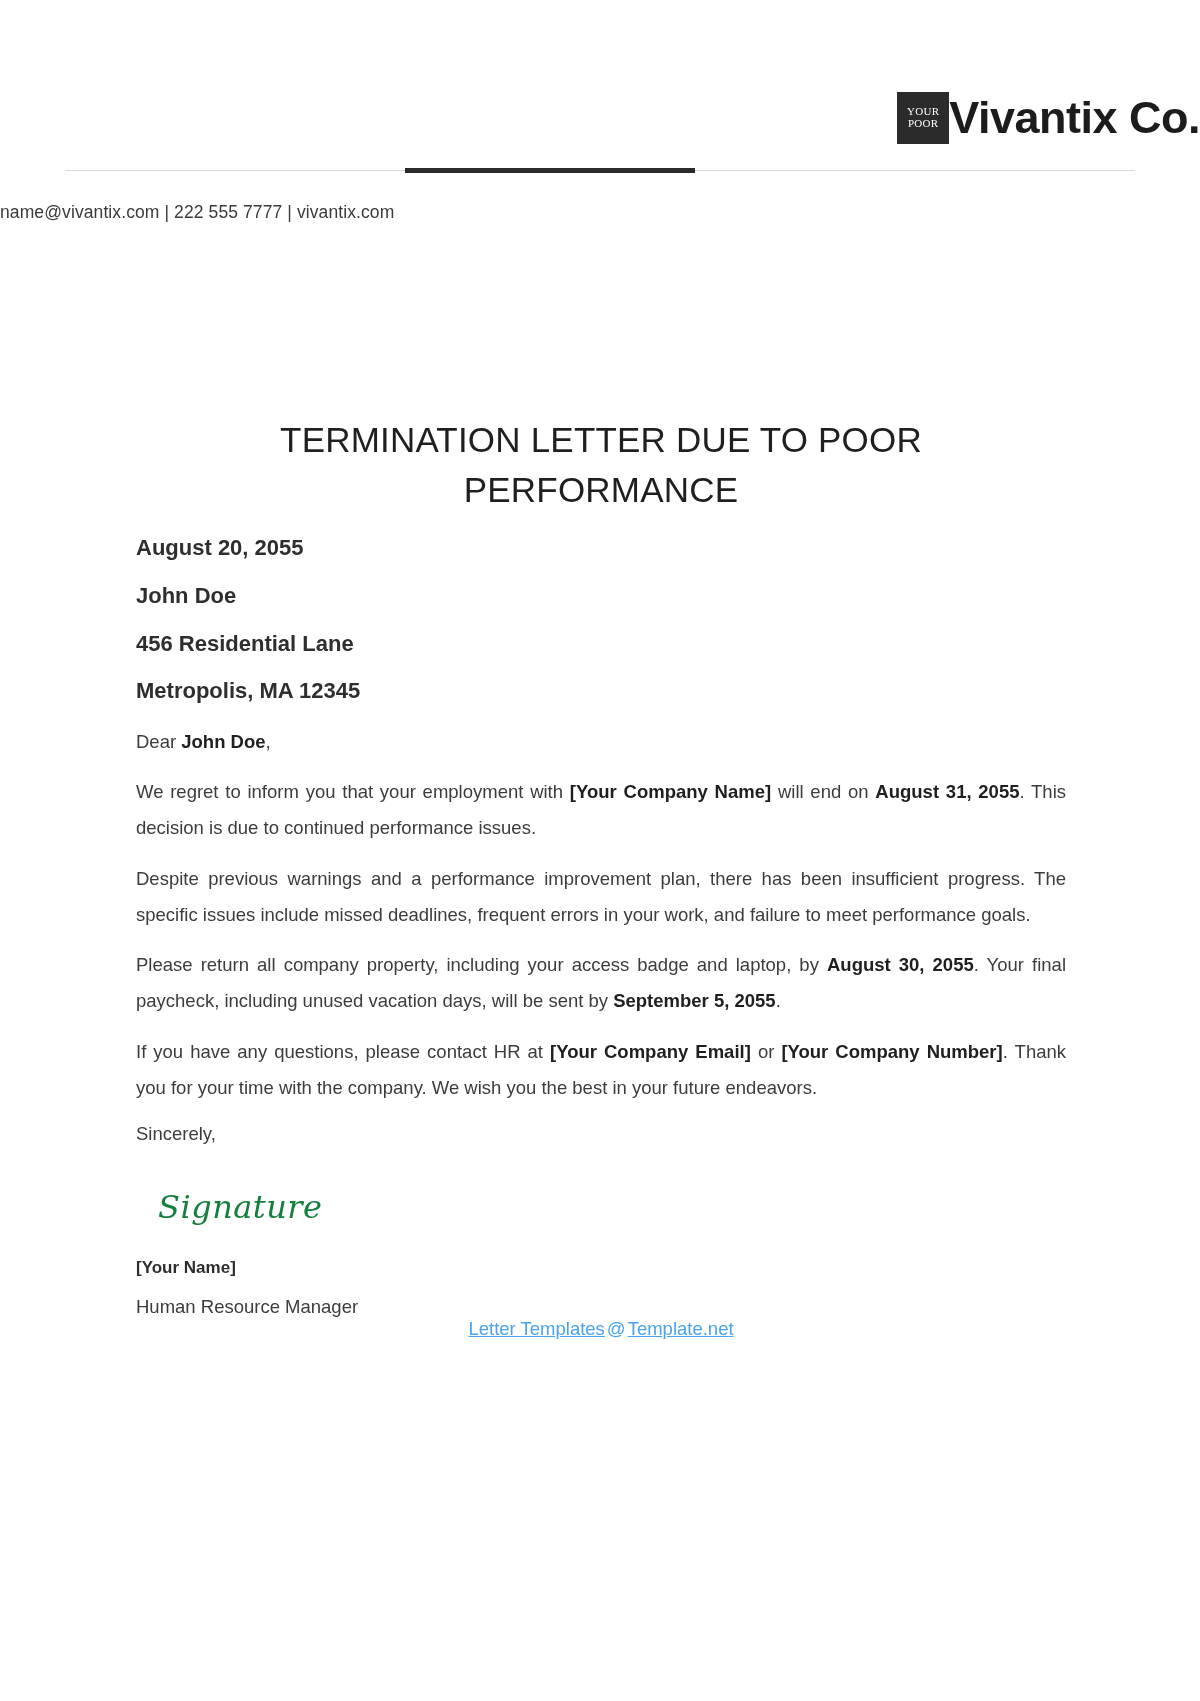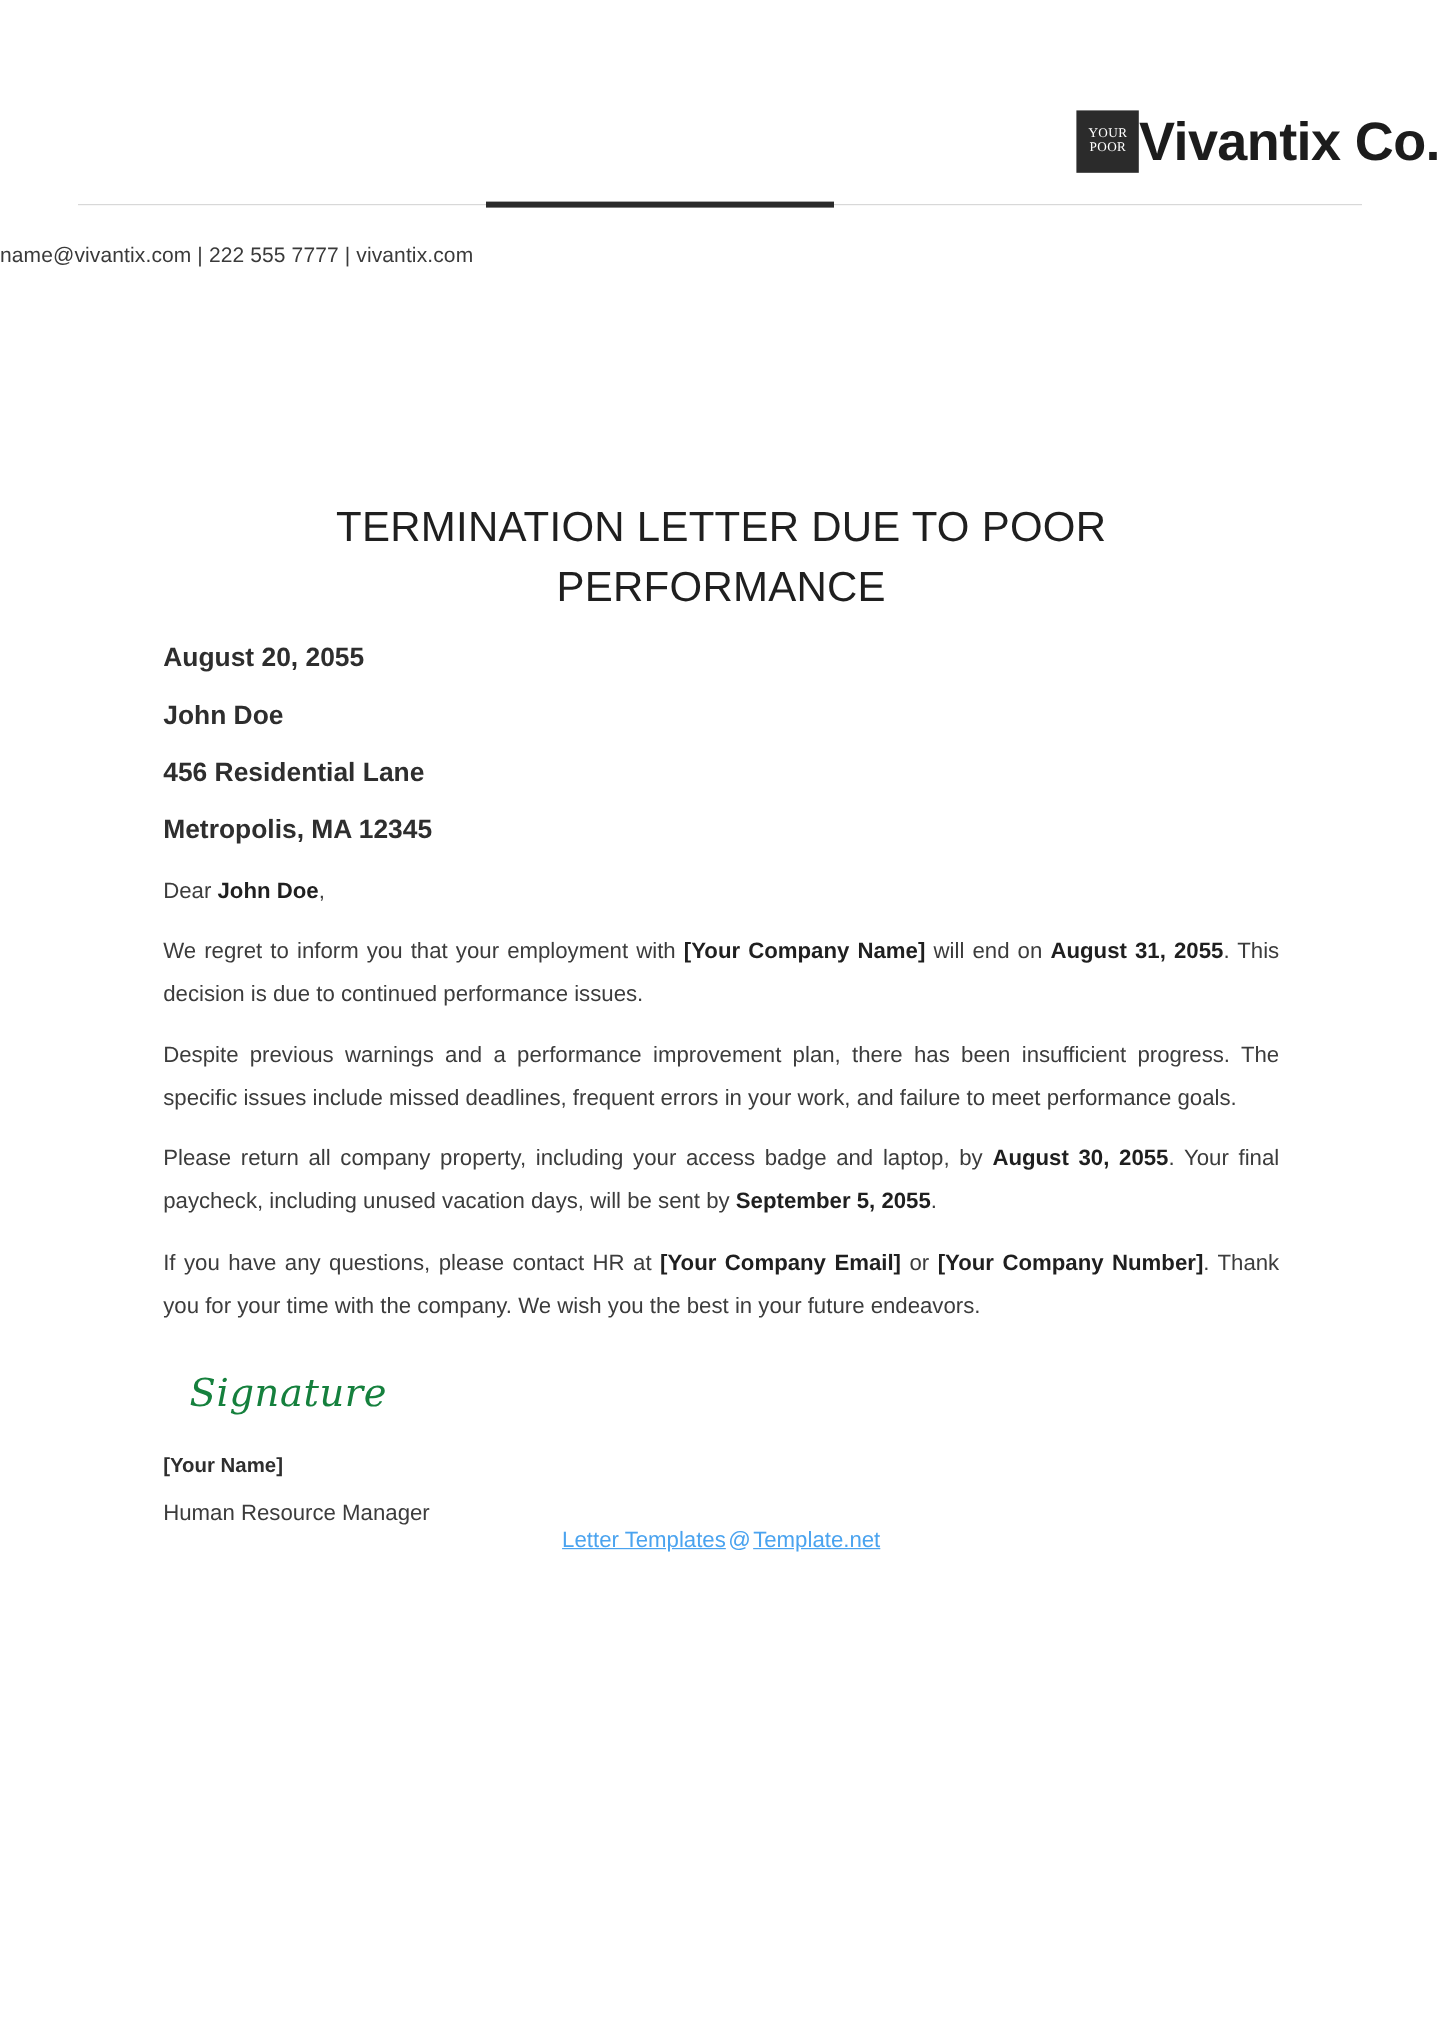--- a/index.html
+++ b/index.html
@@ -199,20 +199,21 @@
     <p class="para salutation"><span>Dear </span><b>John Doe</b><span>,</span></p>
 
     <p class="para"><span>We regret to inform you that your employment with </span><b>[Your Company Name]</b><span> will end on </span><b>August 31, 2055</b><span>. This decision is due to continued performance issues.</span></p>
 
     <p class="para">Despite previous warnings and a performance improvement plan, there has been insufficient progress. The specific issues include missed deadlines, frequent errors in your work, and failure to meet performance goals.</p>
 
     <p class="para"><span>Please return all company property, including your access badge and laptop, by </span><b>August 30, 2055</b><span>. Your final paycheck, including unused vacation days, will be sent by </span><b>September 5, 2055</b><span>.</span></p>
 
     <p class="para"><span>If you have any questions, please contact HR at </span><b>[Your Company Email]</b><span> or </span><b>[Your Company Number]</b><span>. Thank you for your time with the company. We wish you the best in your future endeavors.</span></p>
 
+    <p class="para closing">Sincerely,</p>
 
     <div class="signature">Signature</div>
 
     <div class="sig-name">[Your Name]</div>
     <div class="sig-role">Human Resource Manager</div>
 
     <div class="footer">
       <a href="#">Letter Templates</a><span class="at">@</span><a href="#">Template.net</a>
     </div>
 

